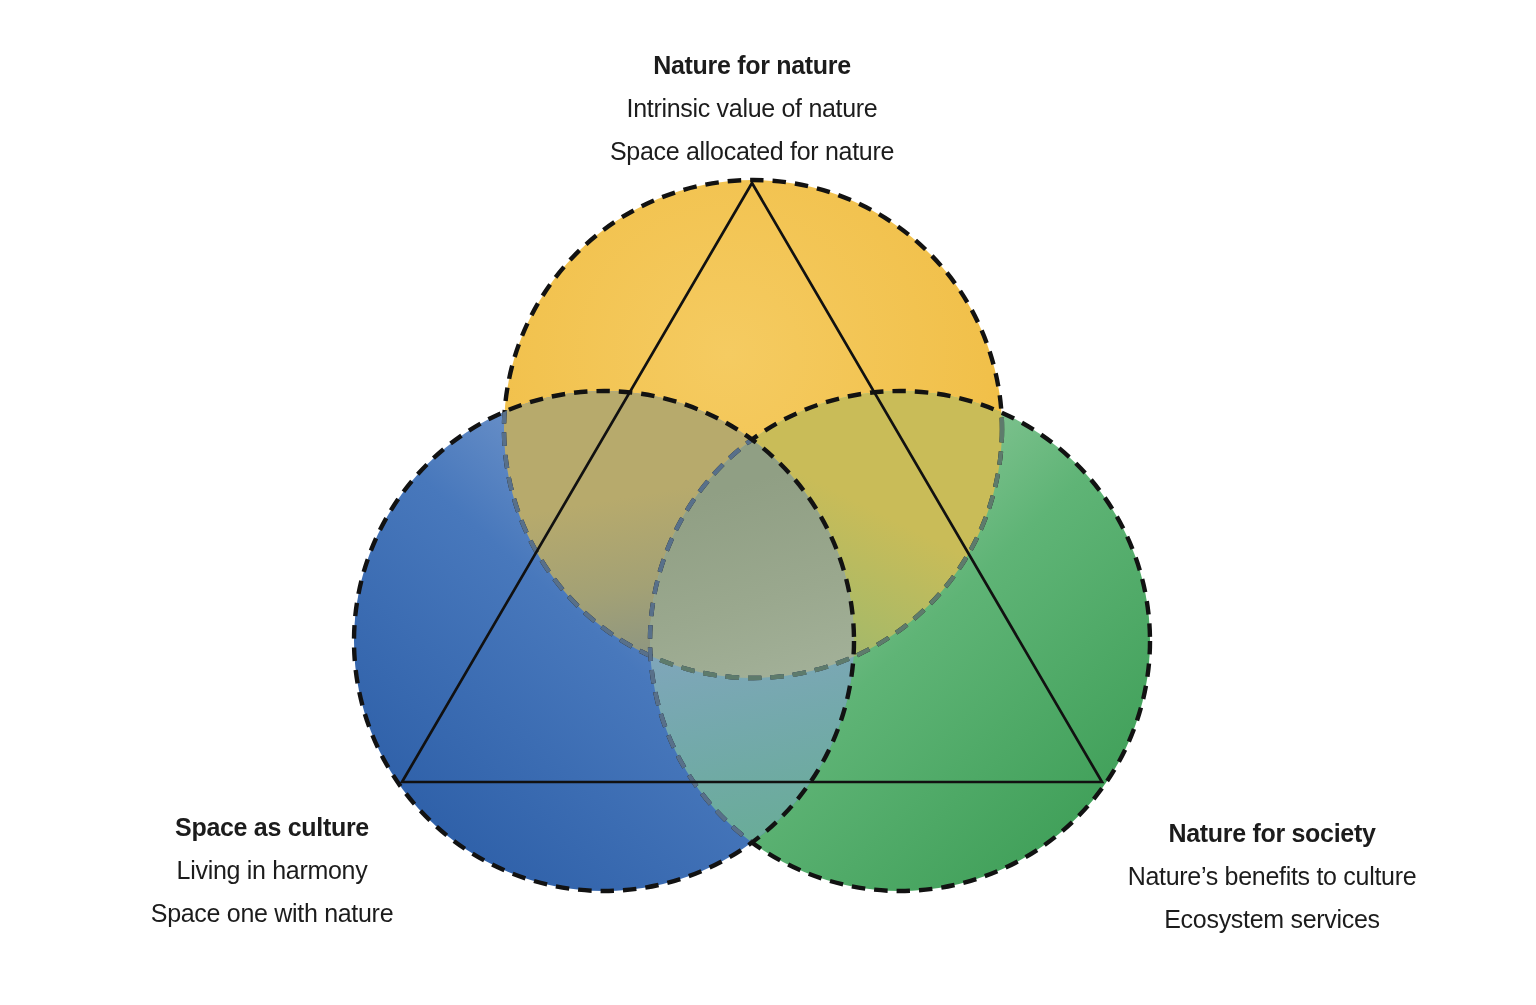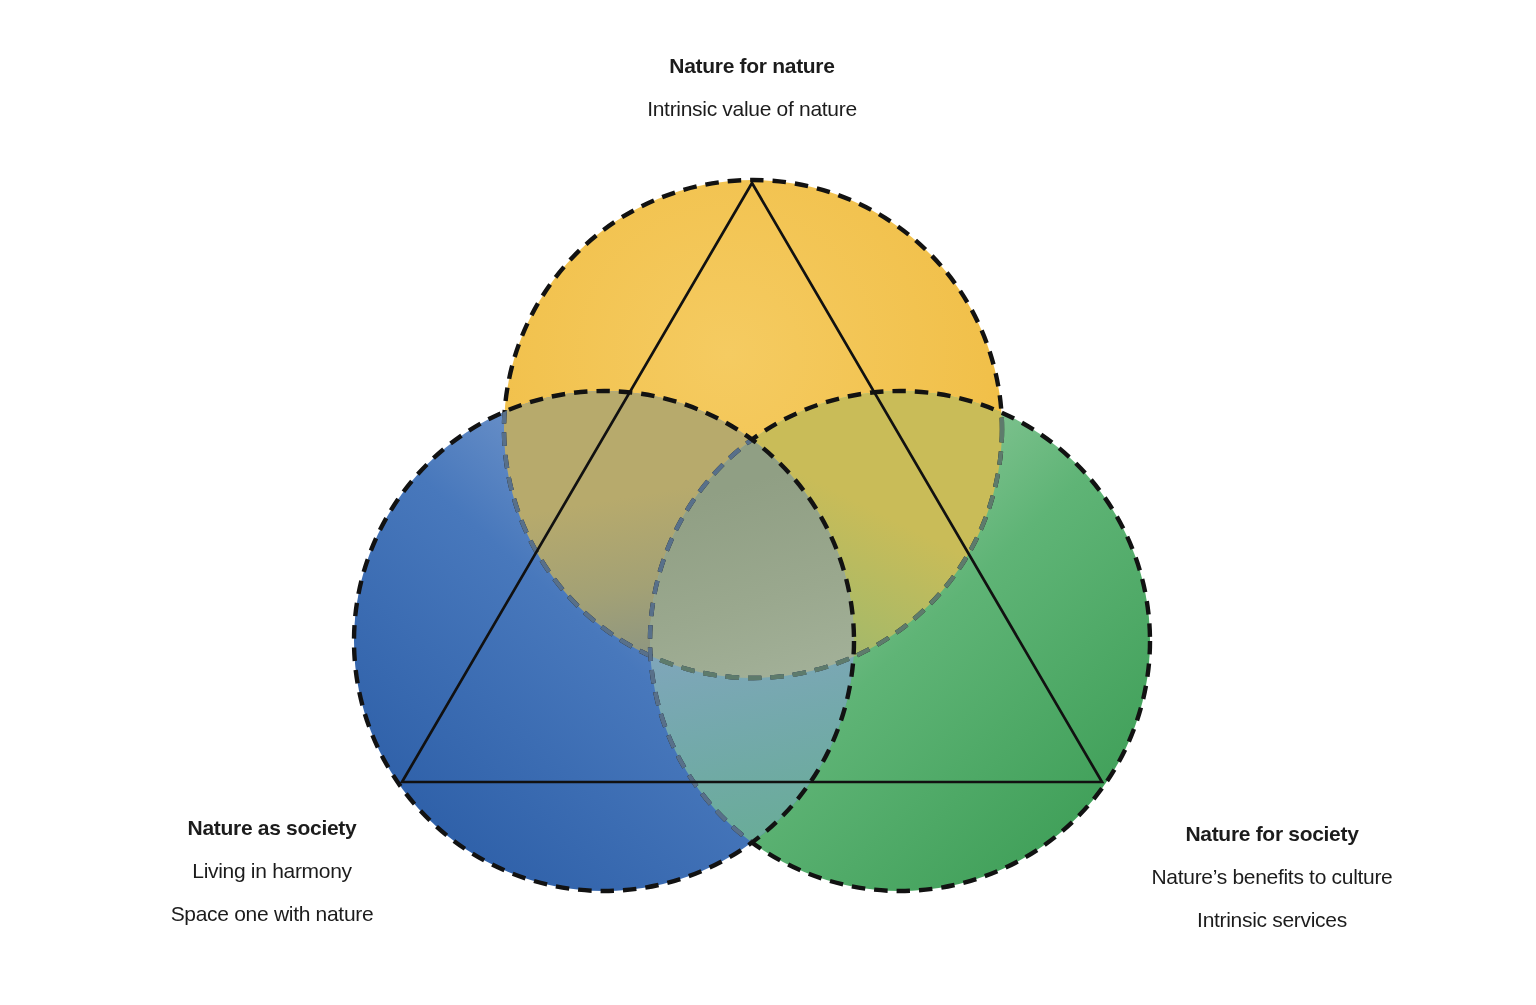--- a/index.html
+++ b/index.html
@@ -18,21 +18,21 @@
   .venn-svg {
     position: absolute;
     left: 0;
     top: 0;
   }
   .label {
     position: absolute;
     transform: translateX(-50%);
     text-align: center;
     color: #1c1c1c;
-    font-size: 21px;
+    font-size: 25px;
     line-height: 43px;
     letter-spacing: -0.3px;
     white-space: nowrap;
   }
   .label .title {
     display: block;
     font-weight: 700;
   }
   .label .sub {
     display: block;
@@ -132,27 +132,28 @@
     </g>
 
     <circle cx="604" cy="641" r="250" fill="none" stroke="#121212" stroke-width="4.4" stroke-dasharray="13.5 9"></circle>
 
     <polygon points="752,183 402,782 1102,782" fill="none" stroke="#111111" stroke-width="2.7" stroke-linejoin="miter"></polygon>
   </svg>
 
   <div class="label label-top">
     <span class="title">Nature for nature</span>
     <span class="sub">Intrinsic value of nature</span>
+    <span class="sub">Space allocated for nature</span>
   </div>
 
   <div class="label label-bl">
-    <span class="title">Nature as society</span>
+    <span class="title">Space as culture</span>
     <span class="sub">Living in harmony</span>
     <span class="sub">Space one with nature</span>
   </div>
 
   <div class="label label-br">
     <span class="title">Nature for society</span>
     <span class="sub">Nature’s benefits to culture</span>
-    <span class="sub">Intrinsic services</span>
+    <span class="sub">Ecosystem services</span>
   </div>
 
 </div>
 
 </body></html>

